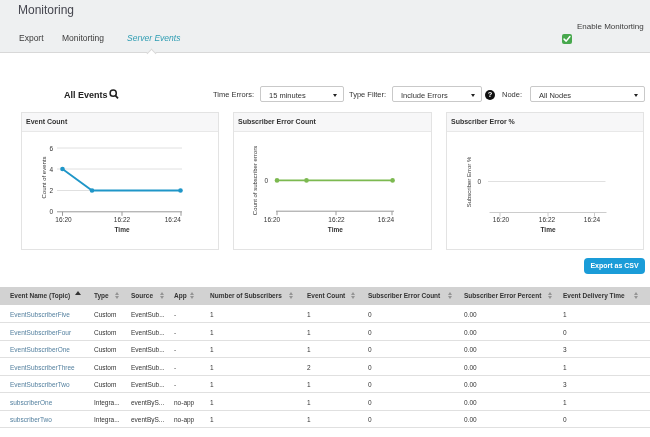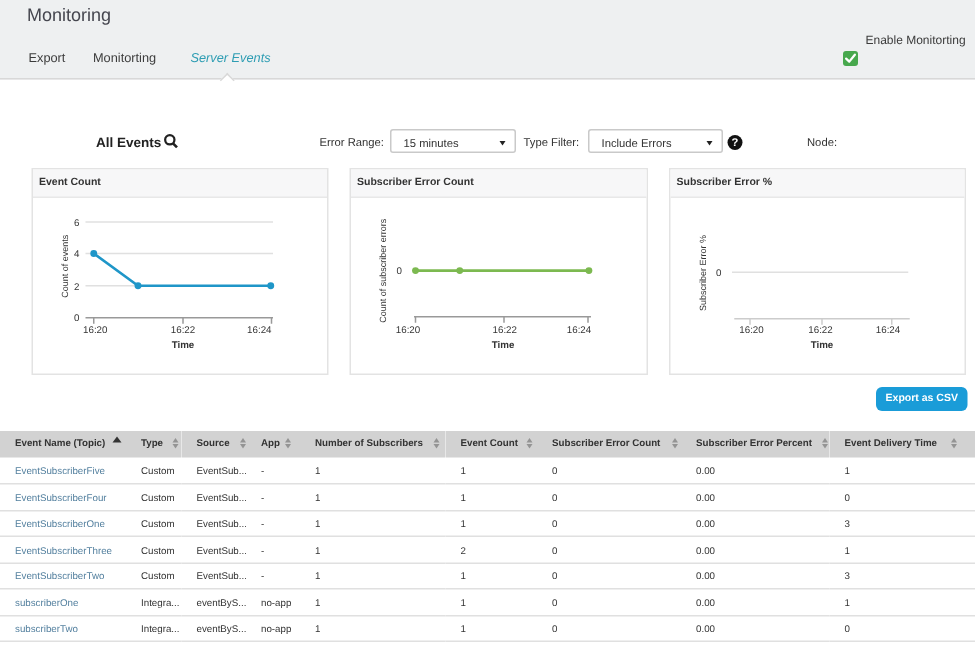--- a/index.html
+++ b/index.html
@@ -67,32 +67,36 @@
       </svg>
     </div>
   <div class="enable">Enable Monitorting</div>
 
 
   <div class="allevents">All Events <svg width="10" height="10" viewBox="0 0 10 10" style="vertical-align:-1px; margin-left:-1px">
         <circle cx="4.2" cy="4.2" r="3.1" stroke="#222" stroke-width="1.5" fill="none"></circle>
         <line x1="6.5" y1="6.7" x2="9" y2="9.3" stroke="#222" stroke-width="1.7"></line>
       </svg></div>
 
-  <div class="flabel" style="left:213px;">Error Range:</div>
+  <div class="flabel" style="left:213px;">Time Errors:</div>
   <div class="fsel" style="left:260px; width:84px;">
       <span class="st">15 minutes</span>
       <span class="caret"></span>
     </div>
   <div class="flabel" style="left:349px;">Type Filter:</div>
   <div class="fsel" style="left:392px; width:90px;">
       <span class="st">Include Errors</span>
       <span class="caret"></span>
     </div>
   <div class="qmark">?</div>
-  <div class="flabel" style="left:502px;margin-left:36px;">Node:</div>
+  <div class="flabel" style="left:502px;">Node:</div>
+  <div class="fsel" style="left:530px; width:115px;">
+      <span class="st">All Nodes</span>
+      <span class="caret"></span>
+    </div>
 
   <div class="panel" id="p1">
     <div class="phead">Event Count</div>
     <svg width="196" height="117" viewBox="0 0 196 117">
       <g font-family="Liberation Sans, sans-serif" font-size="6.5" fill="#333">
         <text x="31" y="18.5" text-anchor="end">6</text>
         <text x="31" y="39.5" text-anchor="end">4</text>
         <text x="31" y="61" text-anchor="end">2</text>
         <text x="31" y="82.3" text-anchor="end">0</text>
         <text x="21.5" y="47.5" text-anchor="middle" transform="rotate(-90 21.5 45.5)" font-size="6">Count of events</text>

